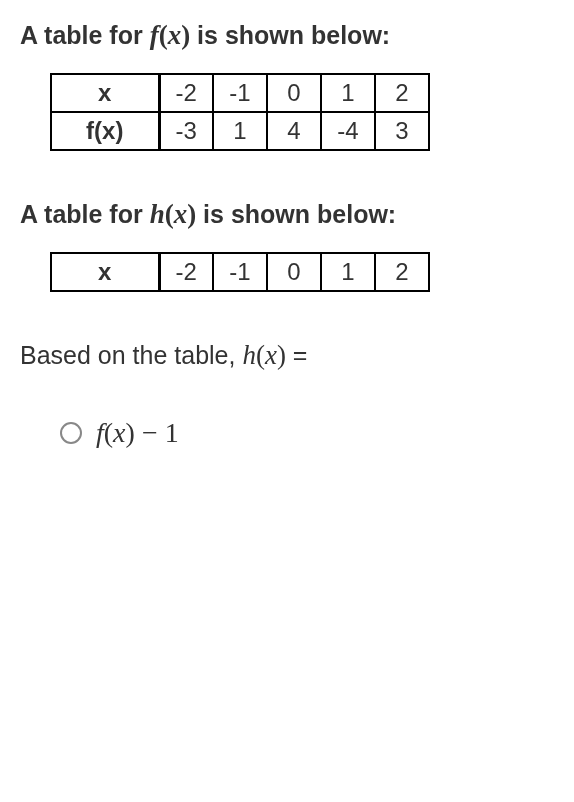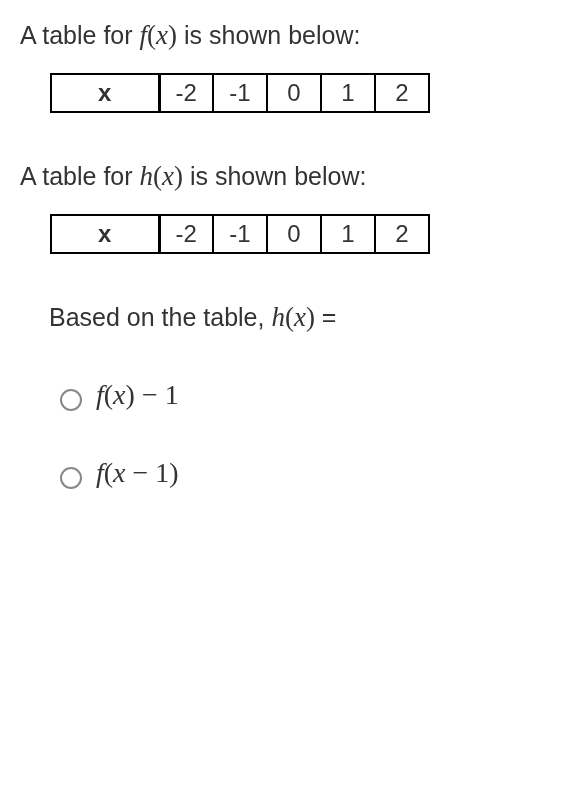--- a/index.html
+++ b/index.html
@@ -11,20 +11,21 @@
       font-family: Arial, Helvetica, sans-serif;
       font-size: 24px;
       color: #333;
       padding: 20px;
       width: 574px;
       background: #fff;
     }
     .intro-text {
       margin-bottom: 22px;
       font-size: 25px;
+      font-weight: bold;
     }
     .math-var {
       font-family: 'Times New Roman', serif;
       font-style: italic;
       font-size: 27px;
     }
     .math-roman {
       font-family: 'Times New Roman', serif;
       font-size: 27px;
     }
@@ -45,28 +46,27 @@
       font-weight: bold;
       width: 108px;
       border-right: 3px solid #000;
     }
     td.val {
       width: 54px;
     }
     .question-text {
       margin-bottom: 16px;
       font-size: 25px;
-      margin-left: 29px;
     }
     .options {
       margin-left: 40px;
     }
     .option-row {
       display: flex;
-      align-items: flex-end;
+      align-items: center;
       margin-bottom: 10px;
       margin-top: 46px;
     }
     .radio-circle {
       width: 22px;
       height: 22px;
       border: 2px solid #888;
       border-radius: 50%;
       margin-right: 14px;
       flex-shrink: 0;
@@ -90,20 +90,28 @@
   <table>
     <tbody>
         <tr>
       <td class="header-col">x</td>
       <td class="val">-2</td>
       <td class="val">-1</td>
       <td class="val">0</td>
       <td class="val">1</td>
       <td class="val">2</td>
     </tr>
+    <tr>
+      <td class="header-col">f(x)</td>
+      <td class="val">-3</td>
+      <td class="val">1</td>
+      <td class="val">4</td>
+      <td class="val">-4</td>
+      <td class="val">3</td>
+    </tr>
   </tbody>
     </table>
 </div>
 
 <p class="intro-text">
   <span>A table for </span><span class="math-var">h</span><span class="math-roman">(</span><span class="math-var">x</span><span class="math-roman">)</span><span> is shown below:</span>
 </p>
 
 <div class="table-wrap">
   <table>
@@ -126,22 +134,16 @@
 
 <div class="options">
 
   <div class="option-row">
     <div class="radio-circle"></div>
     <span class="option-label">
       <span class="fvar">f</span><span>(</span><span class="fvar">x</span><span>)</span><span> − 1</span>
     </span>
   </div>
 
-  <div class="option-row">
-    <div class="radio-circle"></div>
-    <span class="option-label">
-      <span class="fvar">f</span><span>(</span><span class="fvar">x</span><span> − 1</span><span>)</span>
-    </span>
-  </div>
 
 
 
 </div>
 
 </body></html>

